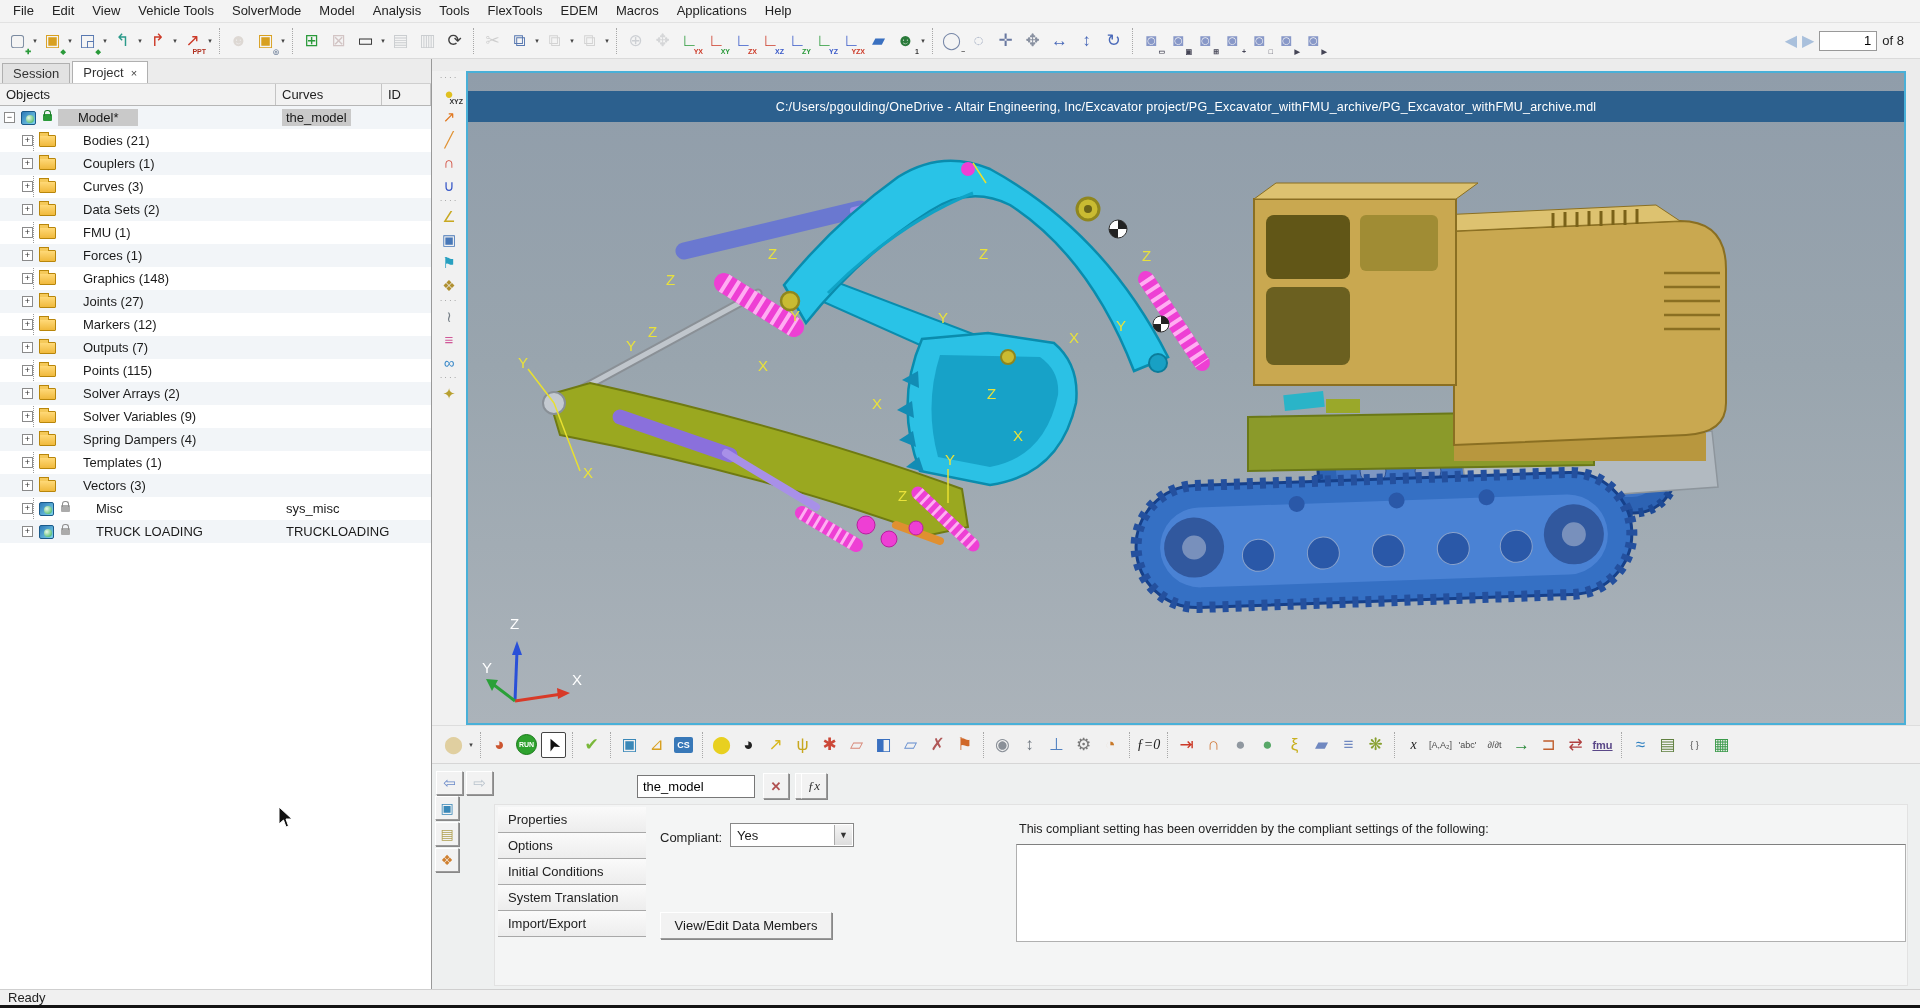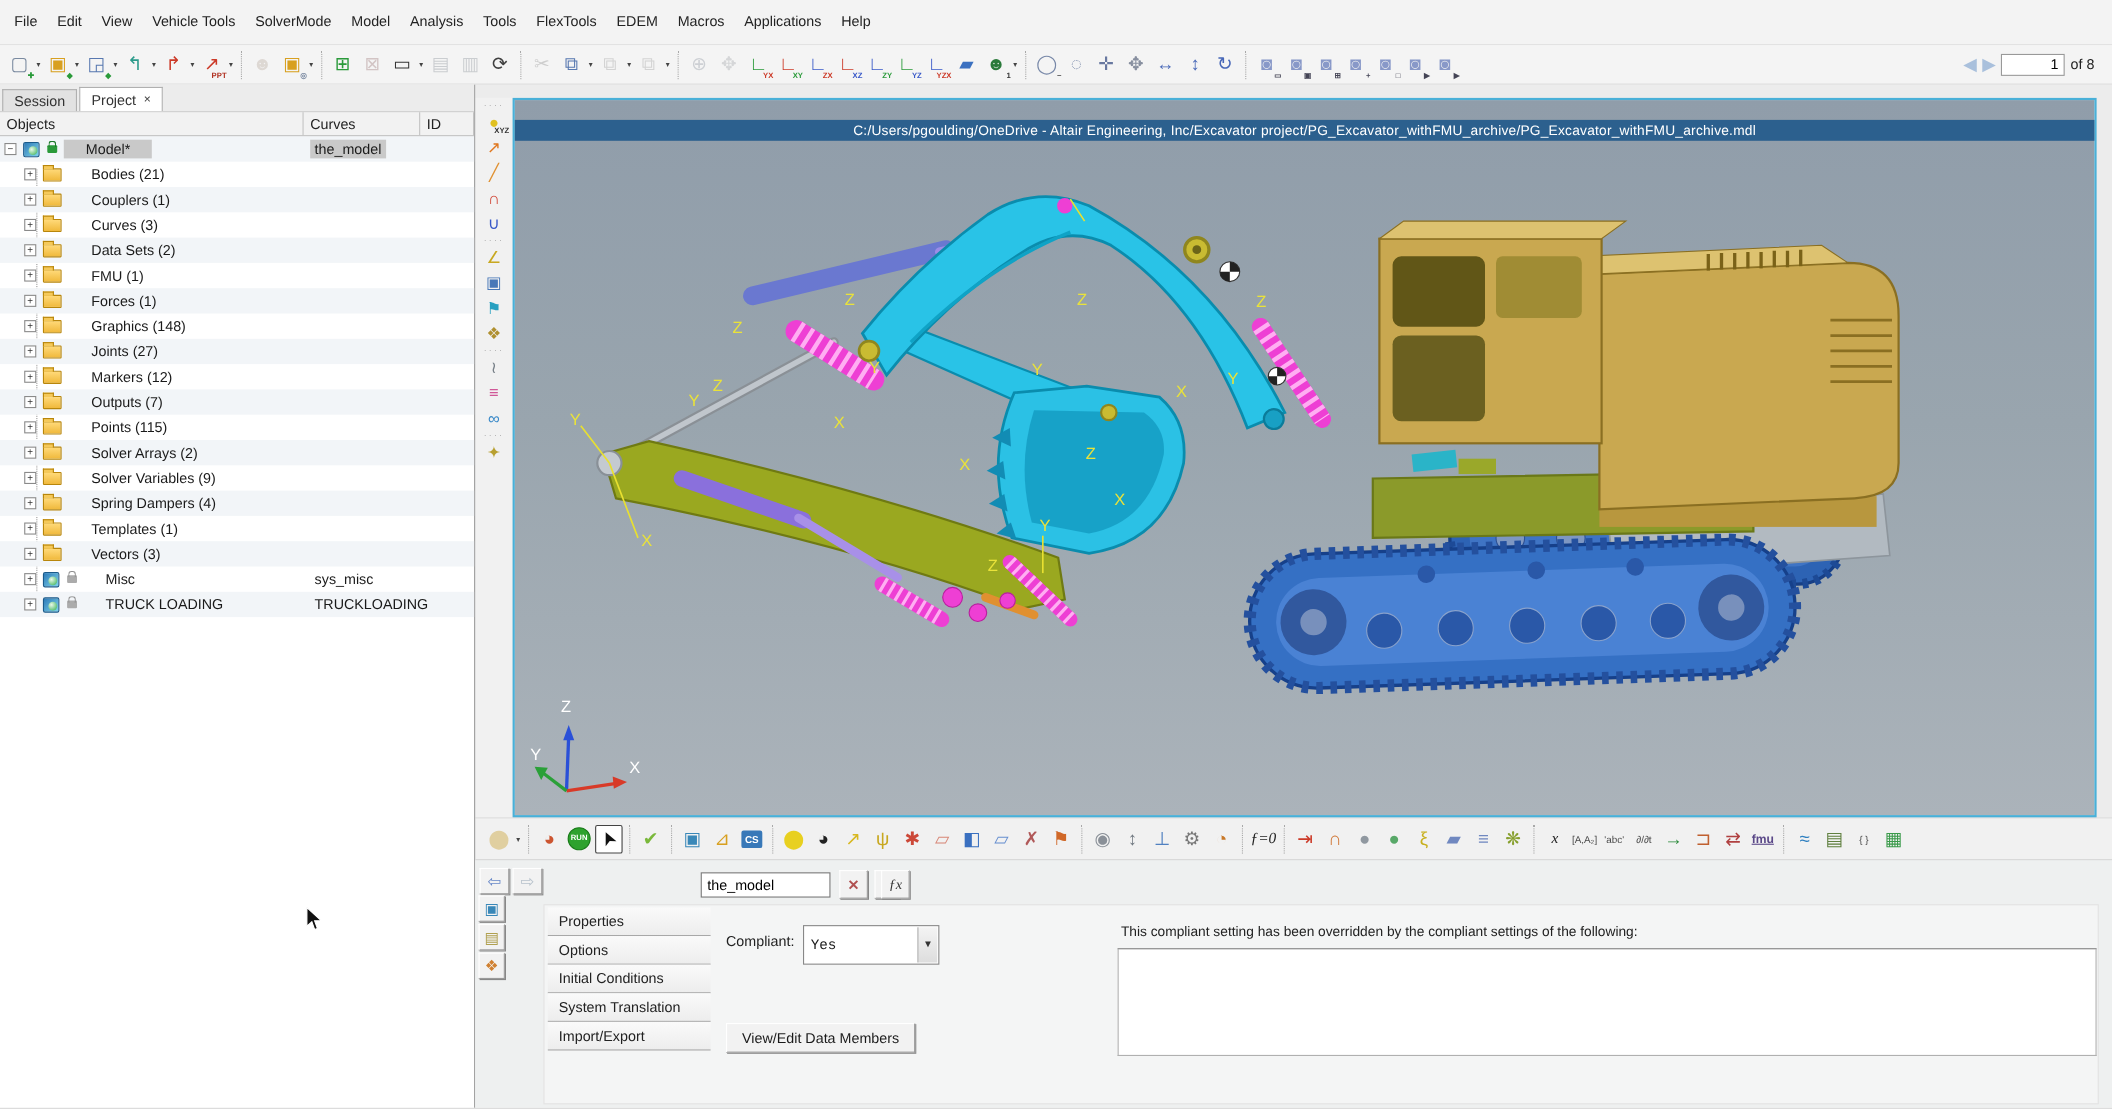--- a/index.html
+++ b/index.html
@@ -3,21 +3,21 @@
 <meta charset="utf-8">
 <style>
   * { box-sizing: border-box; }
   html,body { margin:0; padding:0; }
   body {
     width:1920px; height:1008px; overflow:hidden;
     font-family:"Liberation Sans", sans-serif; font-size:13px; color:#1a1a1a;
     background:#ececec;
   }
   
-  .menubar { height:41px; background:#f3f3f3; display:flex; align-items:center; padding-left:4px; border-bottom:1px solid #e2e2e2; }
+  .menubar { height:23px; background:#f3f3f3; display:flex; align-items:center; padding-left:4px; border-bottom:1px solid #e2e2e2; }
   .mitem { padding:0 9px; line-height:22px; font-size:13px; color:#222; cursor:default; }
   
   .toolbar { height:36px; background:#f4f4f4; display:flex; align-items:center; padding:0 4px; border-bottom:1px solid #dadada; }
   .tbi { width:25px; height:26px; position:relative; display:flex; align-items:center; justify-content:center; margin:0 1px; border-radius:2px; flex:none; }
   .tbi .g { font-size:17px; line-height:1; display:inline-block; }
   .tbi .s { position:absolute; right:-1px; bottom:-1px; font-size:7px; font-weight:bold; line-height:1; }
   .tbi.dis { opacity:.38; filter:grayscale(55%); }
   .tbi.sel { background:#fff; border:1px solid #444; }
   .ddc { width:8px; height:26px; font-size:7px; color:#444; display:flex; align-items:center; justify-content:center; flex:none; }
   .sep-v { width:0; height:26px; border-left:1px dotted #a8a8a8; margin:0 5px; flex:none; }
@@ -60,21 +60,21 @@
   .tree-guide { position:absolute; left:33px; top:30px; height:405px; border-left:1px dotted #9a9a9a; }
   .cursor-arrow { position:absolute; left:278px; top:747px; }
   
   .rcol { width:1488px; display:flex; flex-direction:column; background:#ececec; flex:none; }
   .vp-row { display:flex; margin-top:12px; height:654px; }
   .vtb { width:34px; background:#f1f1f1; display:flex; flex-direction:column; align-items:center; padding-top:3px; gap:1px; flex:none; }
   .vtb .tbi { width:26px; height:22px; margin:0; }
   .vtb .tbi .g { font-size:15px; }
   .sep-h { height:7px; font-size:8px; color:#999; line-height:7px; letter-spacing:2px; }
   .viewport { position:relative; width:1440px; height:654px; border:2px solid #49b0d8; background:linear-gradient(180deg,#909daa 0%,#99a5ae 45%,#abb3ba 100%); flex:none; }
-  .vp-title { position:absolute; top:18px; left:0; right:0; height:19px; background:#2c608e; color:#fff; font-size:12.5px; display:flex; align-items:center; justify-content:center; letter-spacing:.2px; }
+  .vp-title { position:absolute; top:18px; left:0; right:0; height:31px; background:#2c608e; color:#fff; font-size:12.5px; display:flex; align-items:center; justify-content:center; letter-spacing:.2px; }
   .vp-svg { position:absolute; left:0; top:0; width:1436px; height:650px; }
   .axlbl { fill:#e9e23a; font-size:15px; font-family:"Liberation Sans",sans-serif; }
   .trlbl { fill:#fff; font-size:15px; font-family:"Liberation Sans",sans-serif; }
   
   .btb { height:38px; background:#f1f1f1; display:flex; align-items:center; padding-left:8px; border-top:1px solid #ddd; }
   
   .bpanel { height:226px; background:#eef0f0; position:relative; border-top:1px solid #d6d6d6; }
   .bp-canvas { position:absolute; left:62px; top:40px; width:1414px; height:182px; background:#f4f5f5; border:1px solid #e2e2e2; }
   .bp-btn3d { position:absolute; background:#f2f2f2; border:1px solid #9a9a9a; border-top-color:#fff; border-left-color:#fff; box-shadow:1px 1px 0 #888; display:flex; align-items:center; justify-content:center; font-size:13px; }
   .bp-nav { width:27px; height:24px; top:7px; font-size:15px; }
@@ -83,21 +83,21 @@
   .bp-stack { left:3px; width:24px; height:24px; font-size:14px; }
   .bp-field { position:absolute; left:205px; top:11px; width:118px; height:23px; border:1px solid #777; background:#fff; font-size:13px; padding:0 5px; font-family:"Liberation Sans",sans-serif; }
   .bp-sbtn { top:9px; width:26px; height:26px; font-size:13px; }
   .bp-x { left:331px; color:#b05050; font-weight:bold; }
   .bp-check { left:363px; width:23px; color:#3a9a3a; }
   .bp-fx { left:369px; font-style:italic; font-family:"Liberation Serif",serif; color:#333; }
   .bp-tabs { position:absolute; left:66px; top:43px; width:148px; }
   .bp-tab { height:26px; line-height:25px; padding-left:10px; font-size:13px; border-bottom:1px solid #a8a8a8; background:linear-gradient(#fafafa,#ededed); color:#222; }
   .bp-tab.active { font-weight:normal; }
   .bp-label { position:absolute; left:228px; top:66px; font-size:13px; color:#222; }
-  .bp-select { position:absolute; left:298px; top:59px; width:124px; height:36px; background:#fff; border:1px solid #888; display:flex; align-items:center; padding-left:6px; font-size:13px;font-family:Liberation Mono, monospace; }
+  .bp-select { position:absolute; left:298px; top:59px; width:124px; height:24px; background:#fff; border:1px solid #888; display:flex; align-items:center; padding-left:6px; font-size:13px; }
   .bp-select .caret { position:absolute; right:1px; top:1px; bottom:1px; width:18px; background:linear-gradient(#f4f4f4,#ddd); border-left:1px solid #aaa; display:flex; align-items:center; justify-content:center; font-size:9px; color:#333; }
   .bp-msg { position:absolute; left:587px; top:58px; font-size:12.5px; color:#222; width:880px; }
   .bp-list { position:absolute; left:584px; top:80px; width:890px; height:98px; background:#fff; border:1px solid #b0b0b0; border-top:1px solid #7f7f7f; }
   .bp-button { left:228px; top:148px; width:172px; height:27px; }
   
   .statusbar { height:19px; background:#f0f0f0; border-top:1px solid #cfcfcf; border-bottom:3px solid #141414; display:flex; align-items:center; padding-left:8px; font-size:13px; color:#222; }
 </style>
 </head>
 <body>
 

